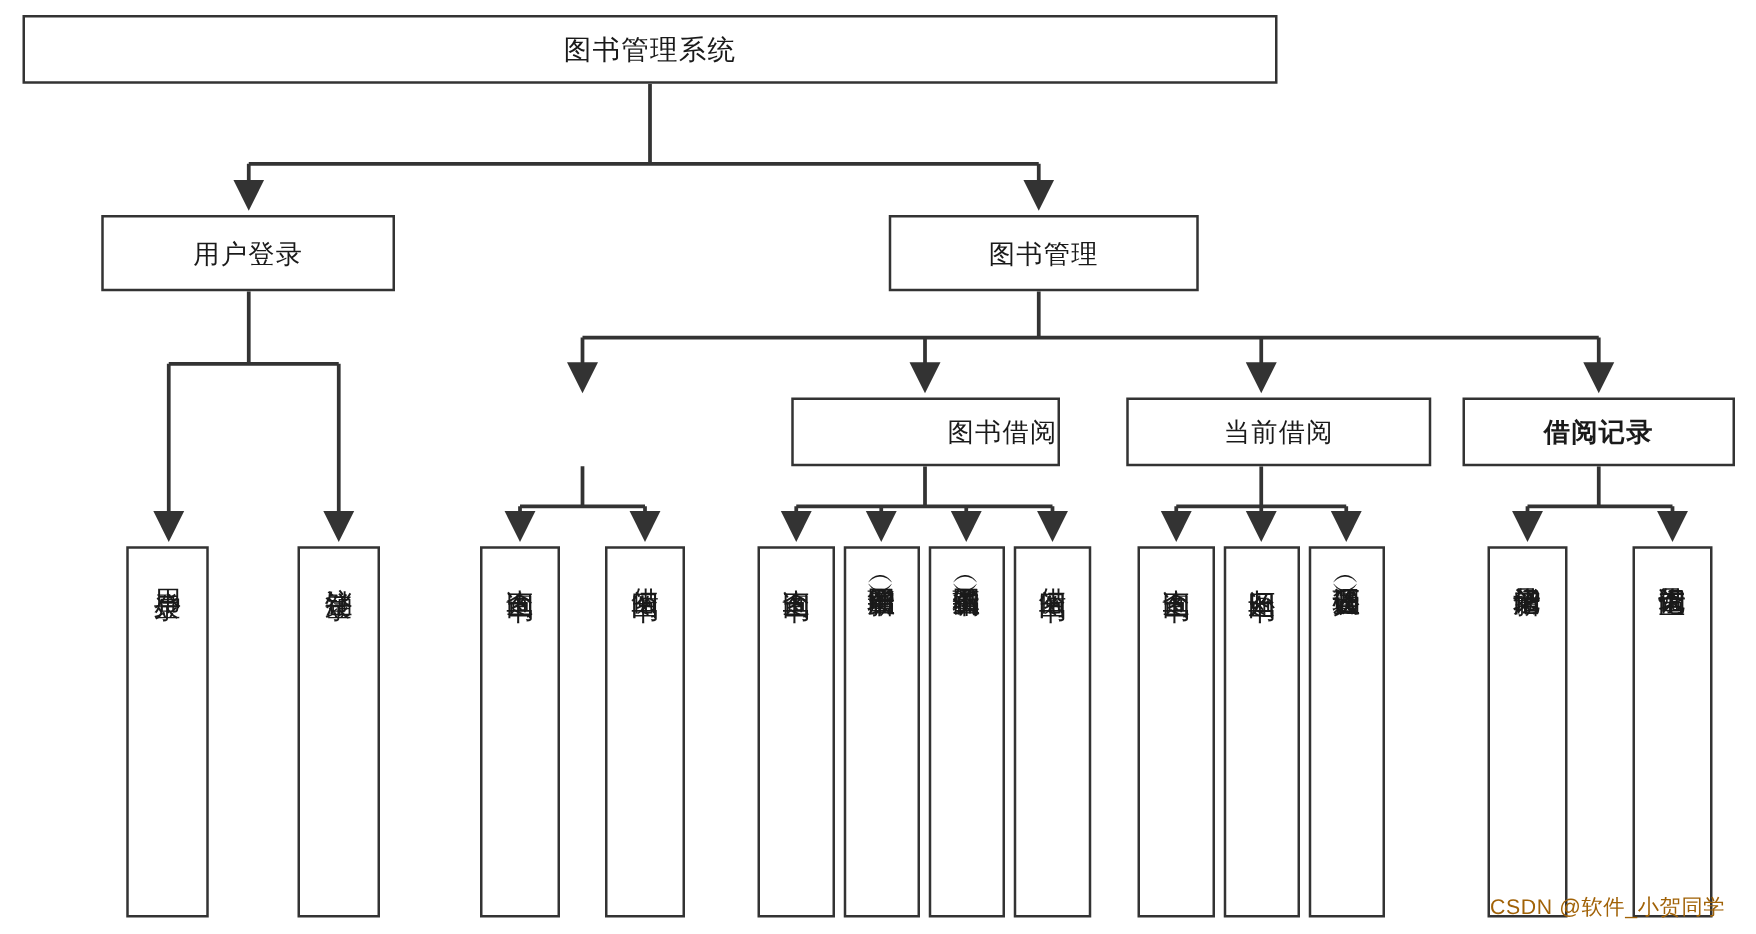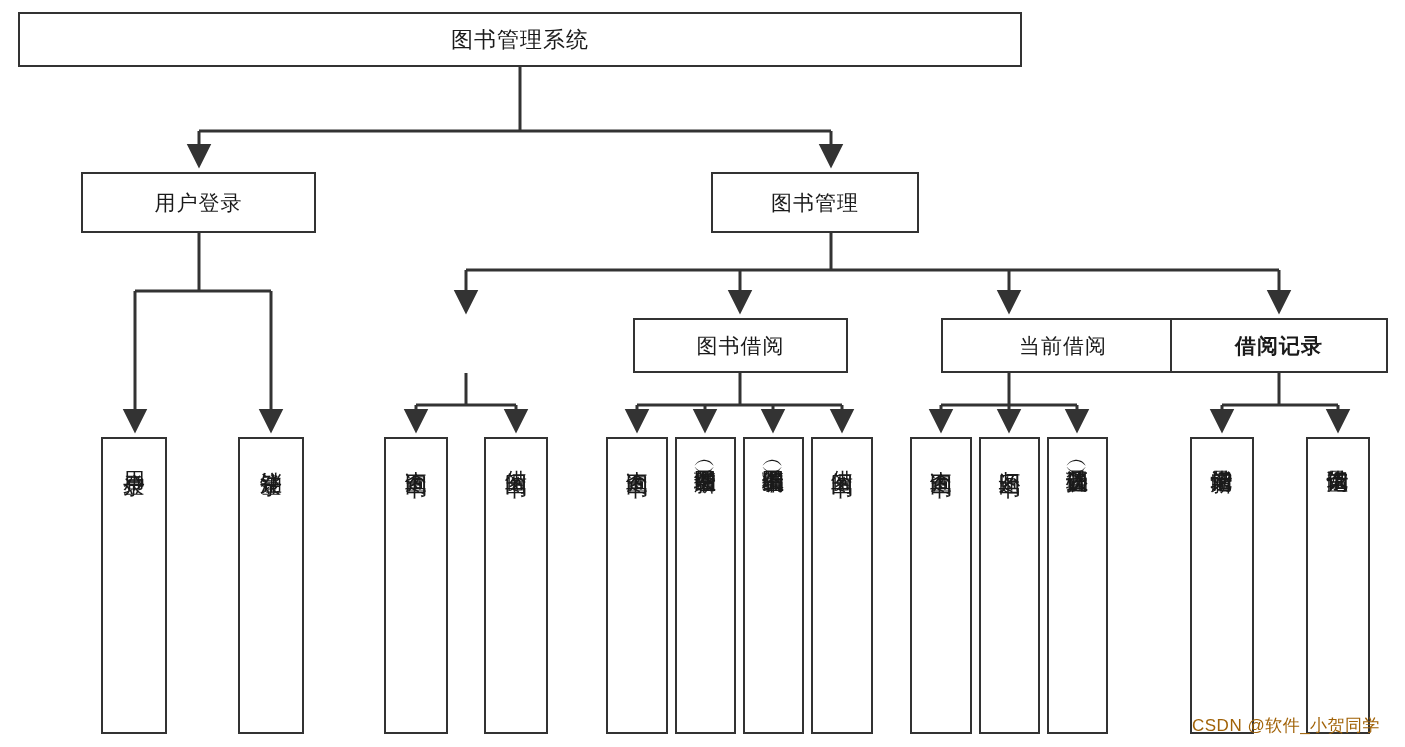--- a/index.html
+++ b/index.html
@@ -129,28 +129,28 @@
     </g>
   </svg>
 
   <div class="node node-h node-root" style="left:18px; top:12px; width:1004px; height:55px;">
     <span>图书管理系统</span>
   </div>
 
   <div class="node node-h" style="left:81px; top:172px; width:235px; height:61px;">
     <span>用户登录</span>
   </div>
-  <div class="node node-h" style="left:711px; top:172px; width:208px; height:61px;">
+  <div class="node node-h" style="left:711px; top:172px; width:248px; height:61px;">
     <span>图书管理</span>
   </div>
 
-  <div class="node node-h" style="left:633px; top:318px; width:215px; height:55px;">
+  <div class="node node-h" style="left:633px; top:318px; width:215px; height:55px;justify-content:flex-end;">
     <span>图书借阅</span>
   </div>
-  <div class="node node-h" style="left:901px; top:318px; width:244px; height:55px;margin-left:40px;">
+  <div class="node node-h" style="left:901px; top:318px; width:244px; height:55px;">
     <span>当前借阅</span>
   </div>
   <div class="node node-h" style="left:1170px; top:318px; width:218px; height:55px;font-weight:bold;">
     <span>借阅记录</span>
   </div>
 
   <div class="node node-v" style="left:101px; top:437px; width:66px; height:297px;">
     <span class="vtext">用户登录</span>
   </div>
   <div class="node node-v" style="left:238px; top:437px; width:66px; height:297px;">

